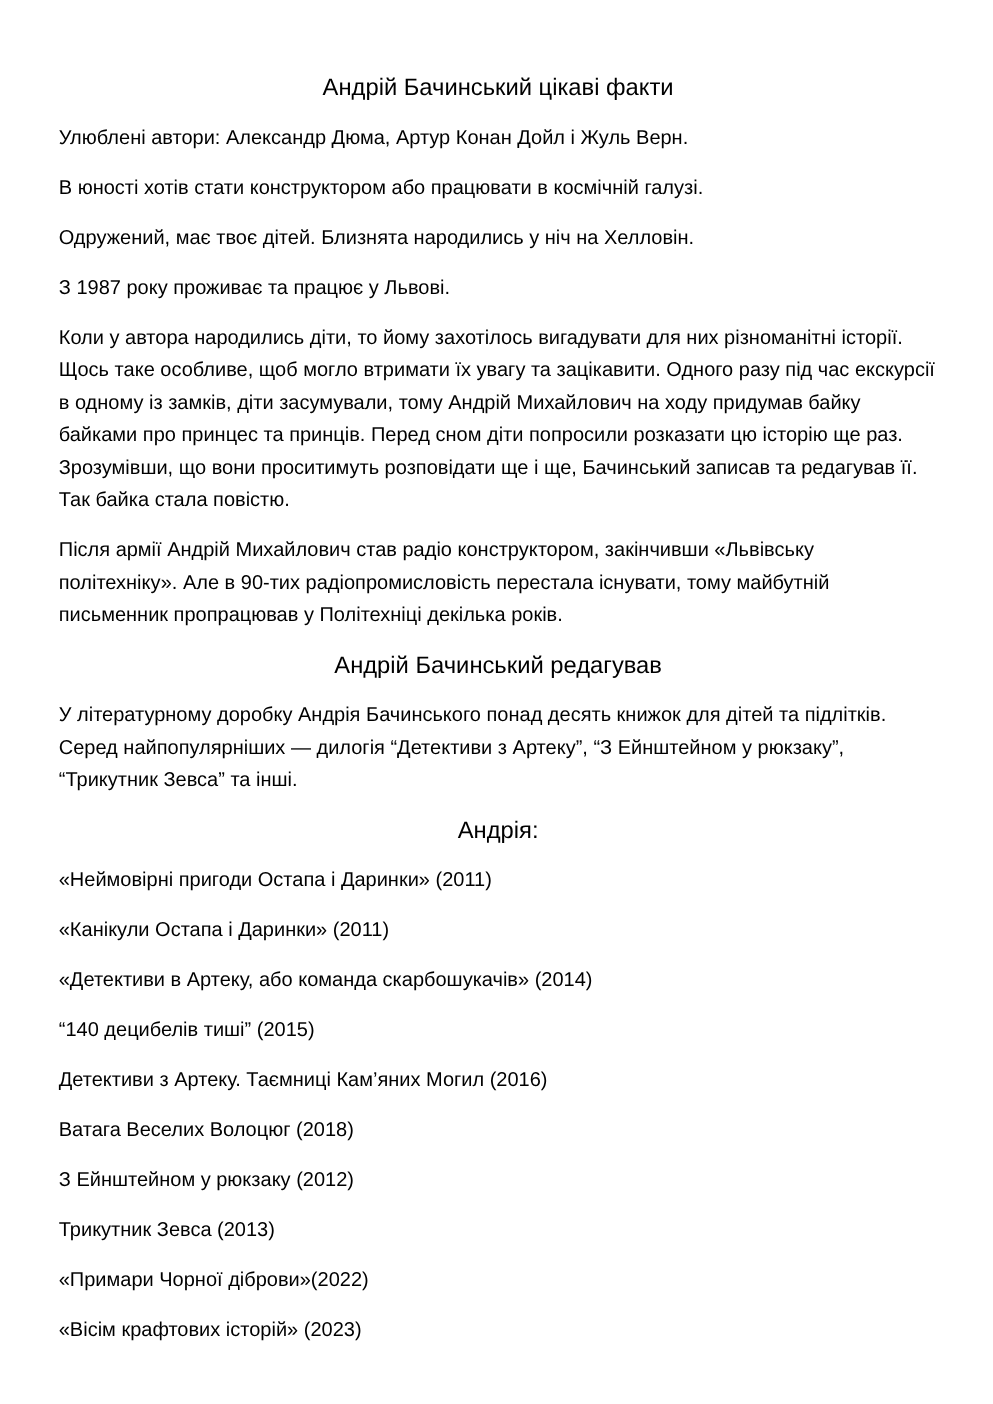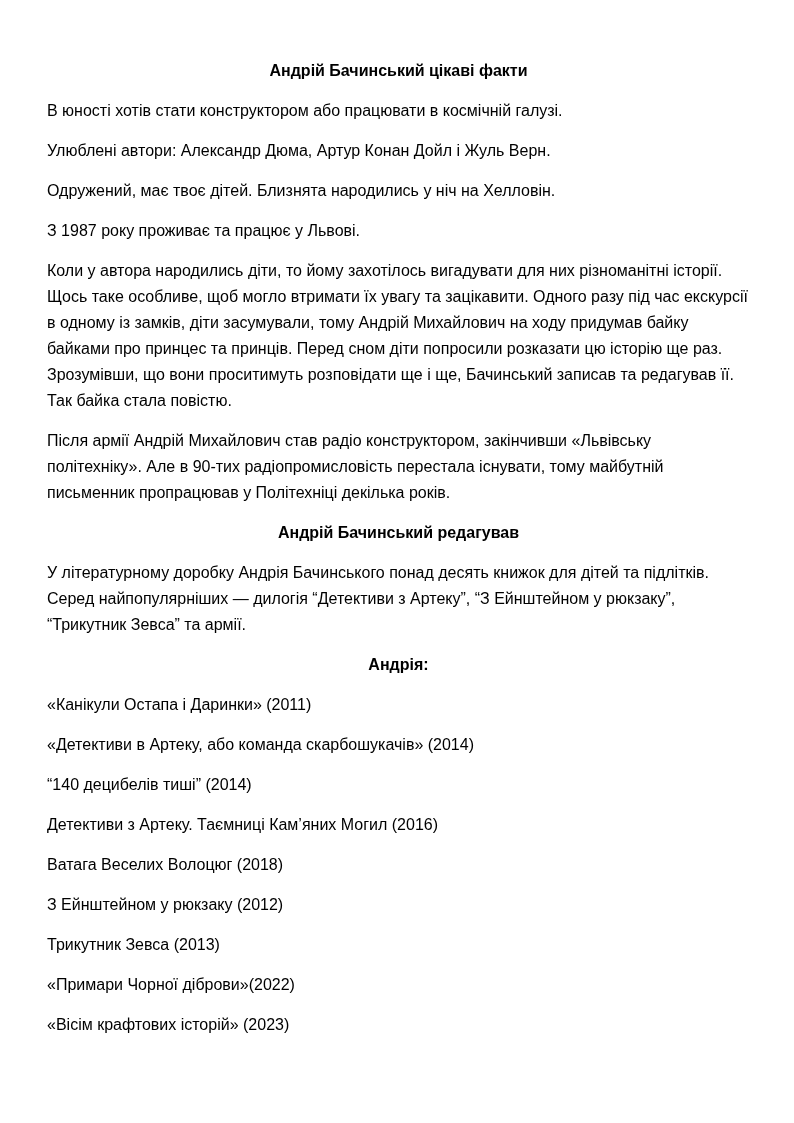--- a/index.html
+++ b/index.html
@@ -12,57 +12,58 @@
     min-height: 1123px;
     box-sizing: border-box;
     padding: 58px 44px 40px 47px;
     background: #ffffff;
     font-family: "Liberation Sans", sans-serif;
     font-size: 16px;
     line-height: 26px;
     color: #000000;
   }
   .doc-heading {
-    font-size: 16px;
+    font-size: 19px;
     line-height: 26px;
-    font-weight: bold;
+    font-weight: normal;
     text-align: center;
     margin: 0 0 14px 0;
   }
   .doc-paragraph, .work-item {
     margin: 0 0 14px 0;
     text-align: left;
   }
 </style>
 </head>
 <body>
 
 <div class="page">
 
   <h1 class="doc-heading">Андрій Бачинський цікаві факти</h1>
 
   <div>
+      <p class="doc-paragraph">Улюблені автори: Александр Дюма, Артур Конан Дойл і Жуль Верн.</p>
       <p class="doc-paragraph">В юності хотів стати конструктором або працювати в космічній галузі.</p>
-      <p class="doc-paragraph">Улюблені автори: Александр Дюма, Артур Конан Дойл і Жуль Верн.</p>
       <p class="doc-paragraph">Одружений, має твоє дітей. Близнята народились у ніч на Хелловін.</p>
       <p class="doc-paragraph">З 1987 року проживає та працює у Львові.</p>
       <p class="doc-paragraph">Коли у автора народились діти, то йому захотілось вигадувати для них різноманітні історії. Щось таке особливе, щоб могло втримати їх увагу та зацікавити. Одного разу під час екскурсії в одному із замків, діти засумували, тому Андрій Михайлович на ходу придумав байку байками про принцес та принців. Перед сном діти попросили розказати цю історію ще раз. Зрозумівши, що вони проситимуть розповідати ще і ще, Бачинський записав та редагував її. Так байка стала повістю.</p>
       <p class="doc-paragraph">Після армії Андрій Михайлович став радіо конструктором, закінчивши «Львівську політехніку». Але в 90-тих радіопромисловість перестала існувати, тому майбутній письменник пропрацював у Політехніці декілька років.</p>
     </div>
 
   <h1 class="doc-heading">Андрій Бачинський редагував</h1>
 
-  <p class="doc-paragraph">У літературному доробку Андрія Бачинського понад десять книжок для дітей та підлітків. Серед найпопулярніших — дилогія “Детективи з Артеку”, “З Ейнштейном у рюкзаку”, “Трикутник Зевса” та армії.</p>
+  <p class="doc-paragraph">У літературному доробку Андрія Бачинського понад десять книжок для дітей та підлітків. Серед найпопулярніших — дилогія “Детективи з Артеку”, “З Ейнштейном у рюкзаку”, “Трикутник Зевса” та інші.</p>
 
   <h1 class="doc-heading">Андрія:</h1>
 
   <div>
+      <p class="work-item">«Неймовірні пригоди Остапа і Даринки» (2011)</p>
       <p class="work-item">«Канікули Остапа і Даринки» (2011)</p>
       <p class="work-item">«Детективи в Артеку, або команда скарбошукачів» (2014)</p>
-      <p class="work-item">“140 децибелів тиші” (2014)</p>
+      <p class="work-item">“140 децибелів тиші” (2015)</p>
       <p class="work-item">Детективи з Артеку. Таємниці Кам’яних Могил (2016)</p>
       <p class="work-item">Ватага Веселих Волоцюг (2018)</p>
       <p class="work-item">З Ейнштейном у рюкзаку (2012)</p>
       <p class="work-item">Трикутник Зевса (2013)</p>
       <p class="work-item">«Примари Чорної діброви»(2022)</p>
       <p class="work-item">«Вісім крафтових історій» (2023)</p>
     </div>
 
 </div>
 

